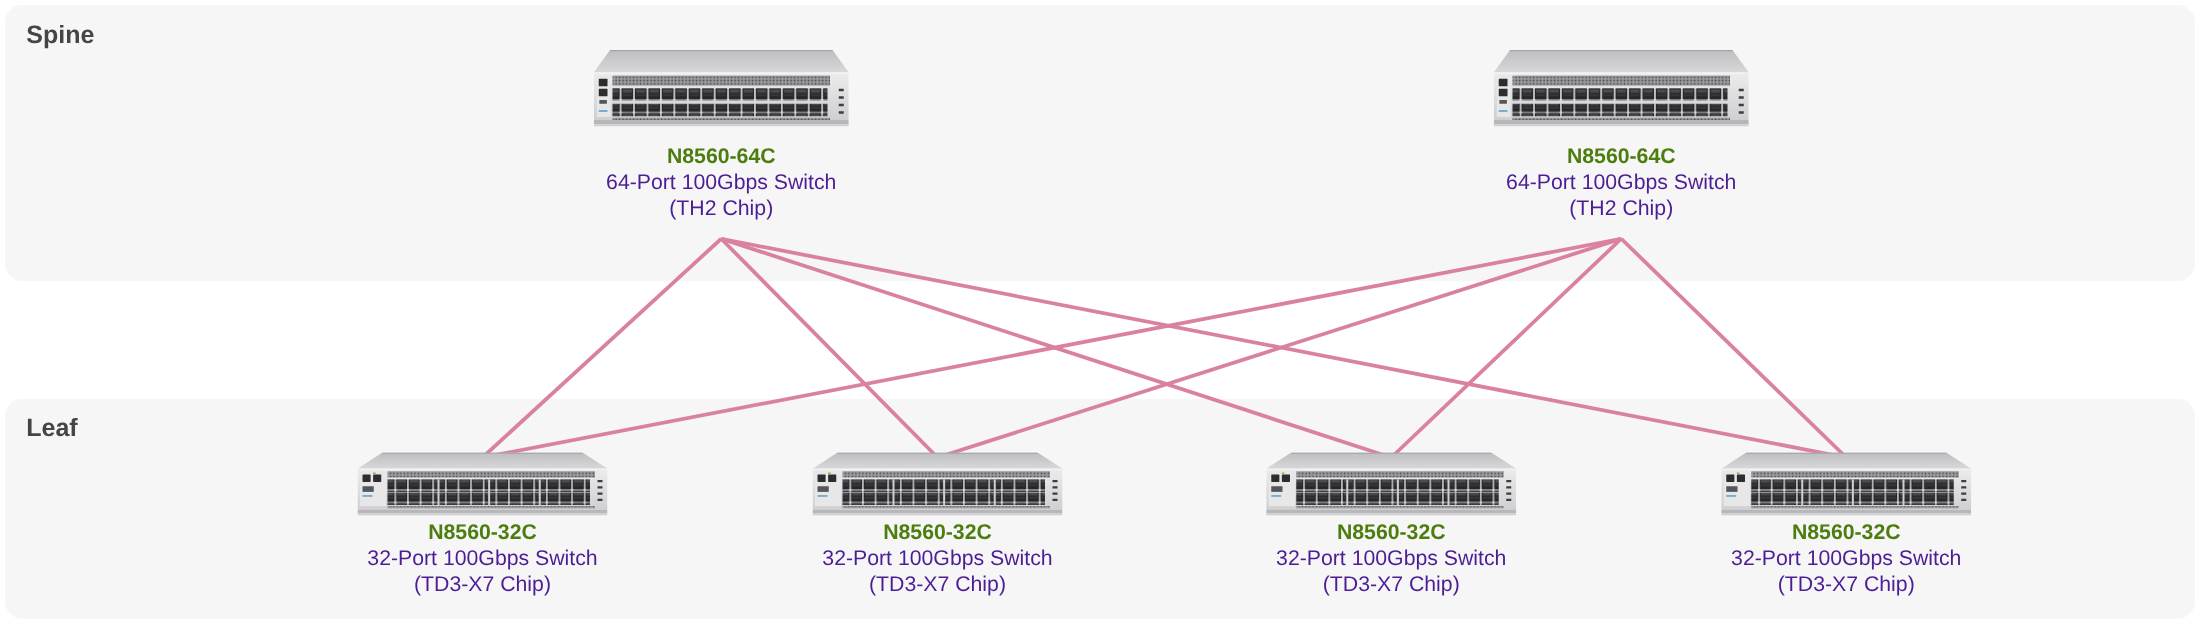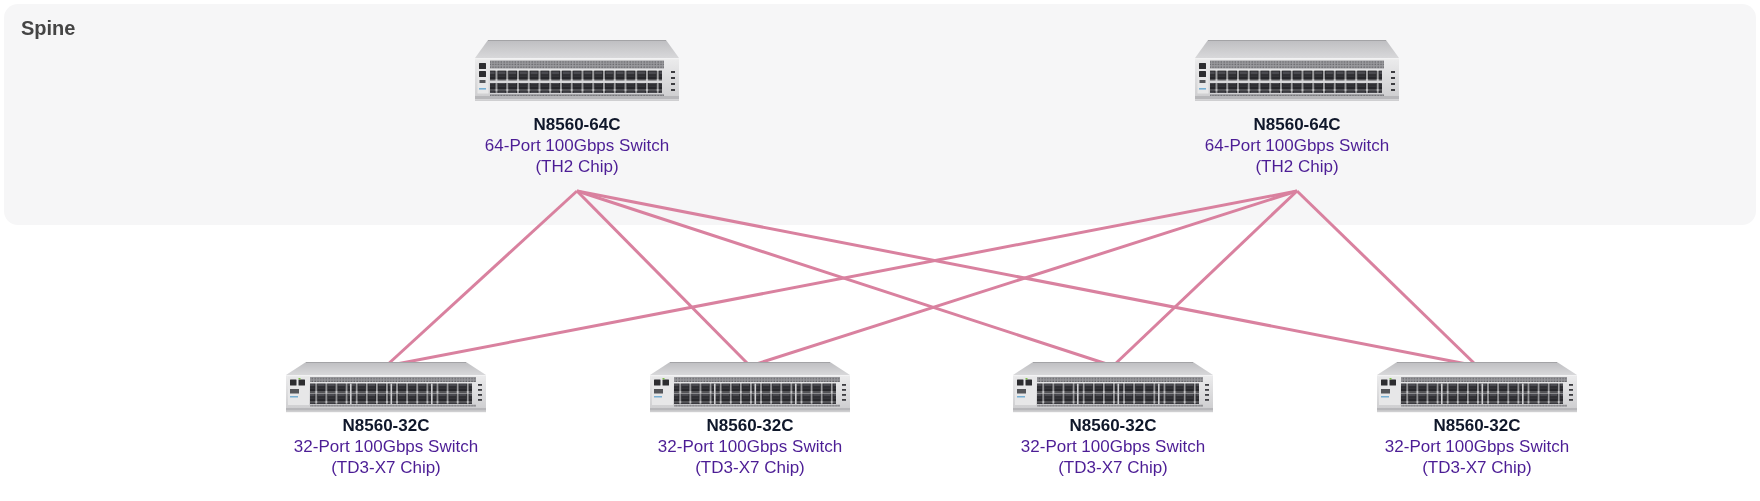--- a/index.html
+++ b/index.html
@@ -27,21 +27,21 @@
     position:absolute;
     transform:translateX(-50%);
     text-align:center;
     white-space:nowrap;
   }
   .spine-device{top:40px;}
   .leaf-device{top:362px;}
   .device svg.sw{display:block;margin:0 auto;}
   .spine-device .dev-text{margin-top:12px;}
   .leaf-device .dev-text{margin-top:0;}
-  .dev-model{font-size:17px;line-height:21px;font-weight:700;color:#0f172a;}
+  .dev-model{font-size:17px;line-height:21px;font-weight:700;color:#4d7c0f;}
   .dev-sub{font-size:17px;line-height:21px;font-weight:400;color:#4c1d95;}
 </style>
 </head>
 <body>
 
 <svg width="0" height="0" style="position:absolute" aria-hidden="true">
   <defs>
     <linearGradient id="topFaceG" x1="0" y1="0" x2="0" y2="1">
       <stop offset="0" stop-color="#bebec1"></stop>
         <stop offset="1" stop-color="#d8d8da"></stop>
@@ -66,20 +66,23 @@
     </pattern>
   </defs>
 </svg>
 
 <div class="stage">
 
   <div class="band band-spine">
     <div class="band-label">Spine</div>
   </div>
 
+  <div class="band band-leaf">
+    <div class="band-label">Leaf</div>
+  </div>
 
   <svg id="links-svg" width="1760" height="501">
       <line x1="577" y1="191" x2="386" y2="366" stroke="#d9819f" stroke-width="3"></line>
       <line x1="577" y1="191" x2="750" y2="366" stroke="#d9819f" stroke-width="3"></line>
       <line x1="577" y1="191" x2="1113" y2="366" stroke="#d9819f" stroke-width="3"></line>
       <line x1="577" y1="191" x2="1477" y2="366" stroke="#d9819f" stroke-width="3"></line>
       <line x1="1297" y1="191" x2="386" y2="366" stroke="#d9819f" stroke-width="3"></line>
       <line x1="1297" y1="191" x2="750" y2="366" stroke="#d9819f" stroke-width="3"></line>
       <line x1="1297" y1="191" x2="1113" y2="366" stroke="#d9819f" stroke-width="3"></line>
       <line x1="1297" y1="191" x2="1477" y2="366" stroke="#d9819f" stroke-width="3"></line>

